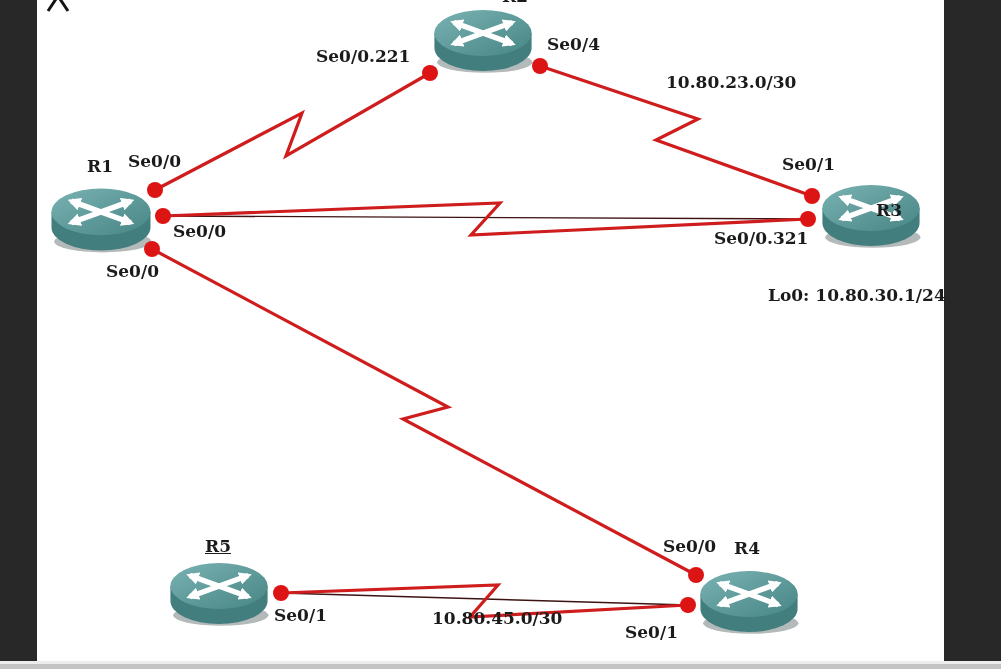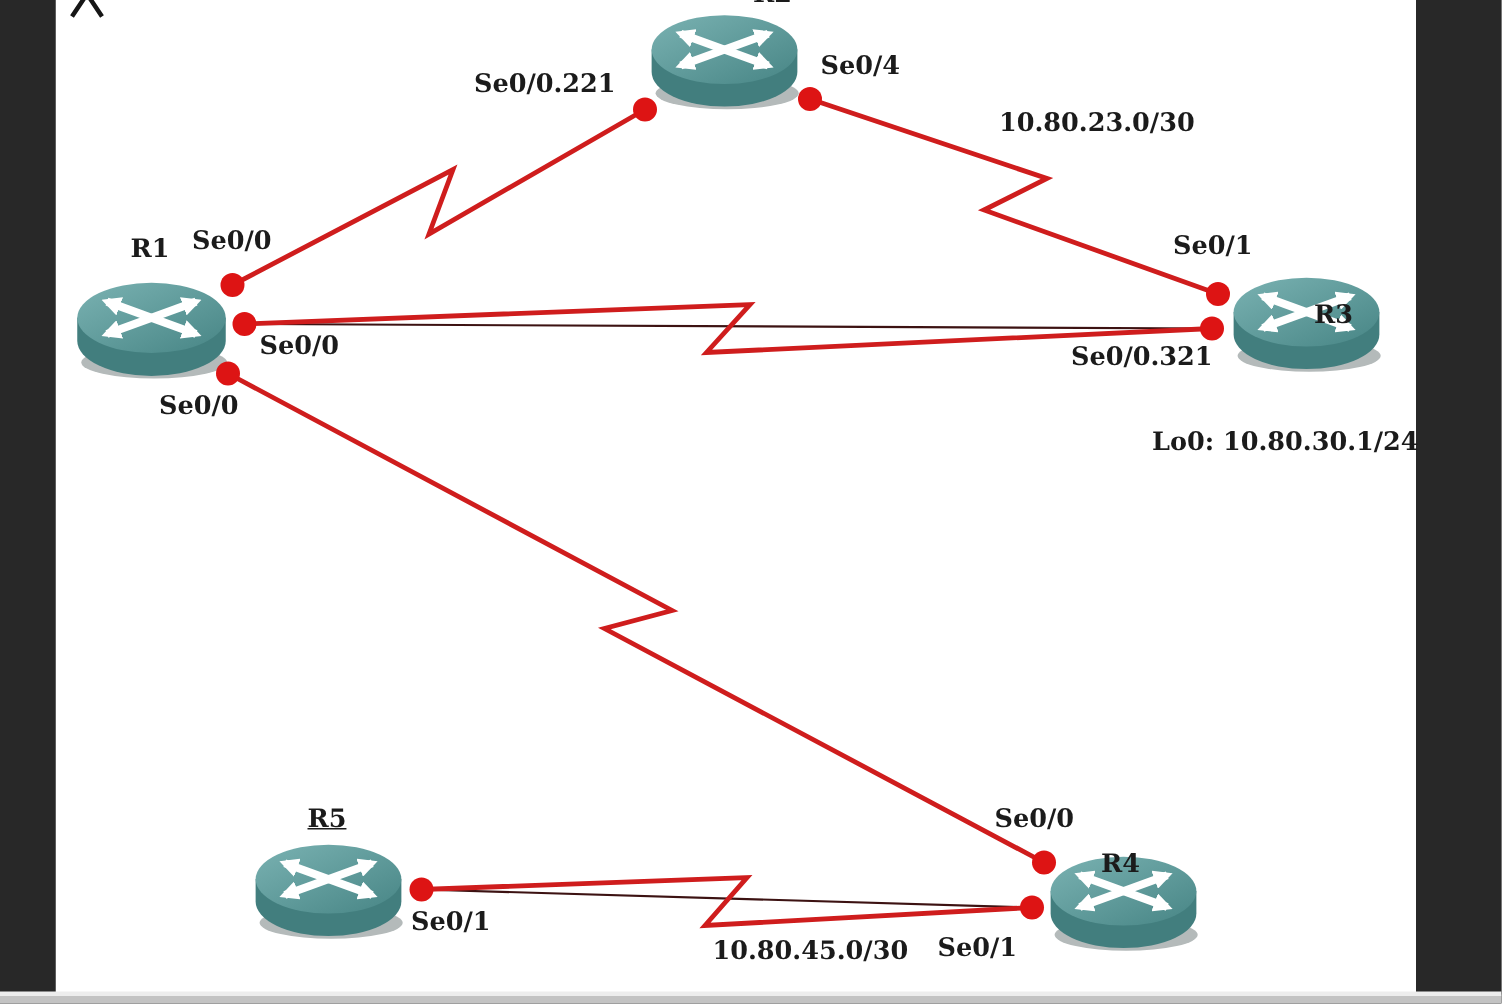--- a/index.html
+++ b/index.html
@@ -109,23 +109,23 @@
   <div class="lbl" style="left:173px;top:221px;">Se0/0</div>
   <div class="lbl" style="left:106px;top:261px;">Se0/0</div>
 
   <div class="lbl" style="left:782px;top:154px;">Se0/1</div>
   <div class="lbl" style="left:876px;top:154px;margin-top:46px;">R3</div>
   <div class="lbl" style="left:714px;top:228px;">Se0/0.321</div>
   <div class="lbl" style="left:731px;top:285px;margin-left:37px;">Lo0: 10.80.30.1/24</div>
 
   <div class="lbl" style="left:205px;top:536px;text-decoration:underline;">R5</div>
   <div class="lbl" style="left:274px;top:605px;">Se0/1</div>
-  <div class="lbl" style="left:432px;top:624px;margin-left:43px;">10.80.45.0/30</div>
+  <div class="lbl" style="left:432px;top:608px;">10.80.45.0/30</div>
 
   <div class="lbl" style="left:663px;top:536px;">Se0/0</div>
-  <div class="lbl" style="left:734px;top:566px;">R4</div>
+  <div class="lbl" style="left:734px;top:538px;">R4</div>
   <div class="lbl" style="left:625px;top:622px;">Se0/1</div>
 
   <svg id="cursor" width="28" height="20" viewBox="0 0 28 20">
     <path d="M3 17 L13 2 L23 17" fill="#ffffff" stroke="#161616" stroke-width="3"></path>
   </svg>
 
 </div>
 
 </body></html>

